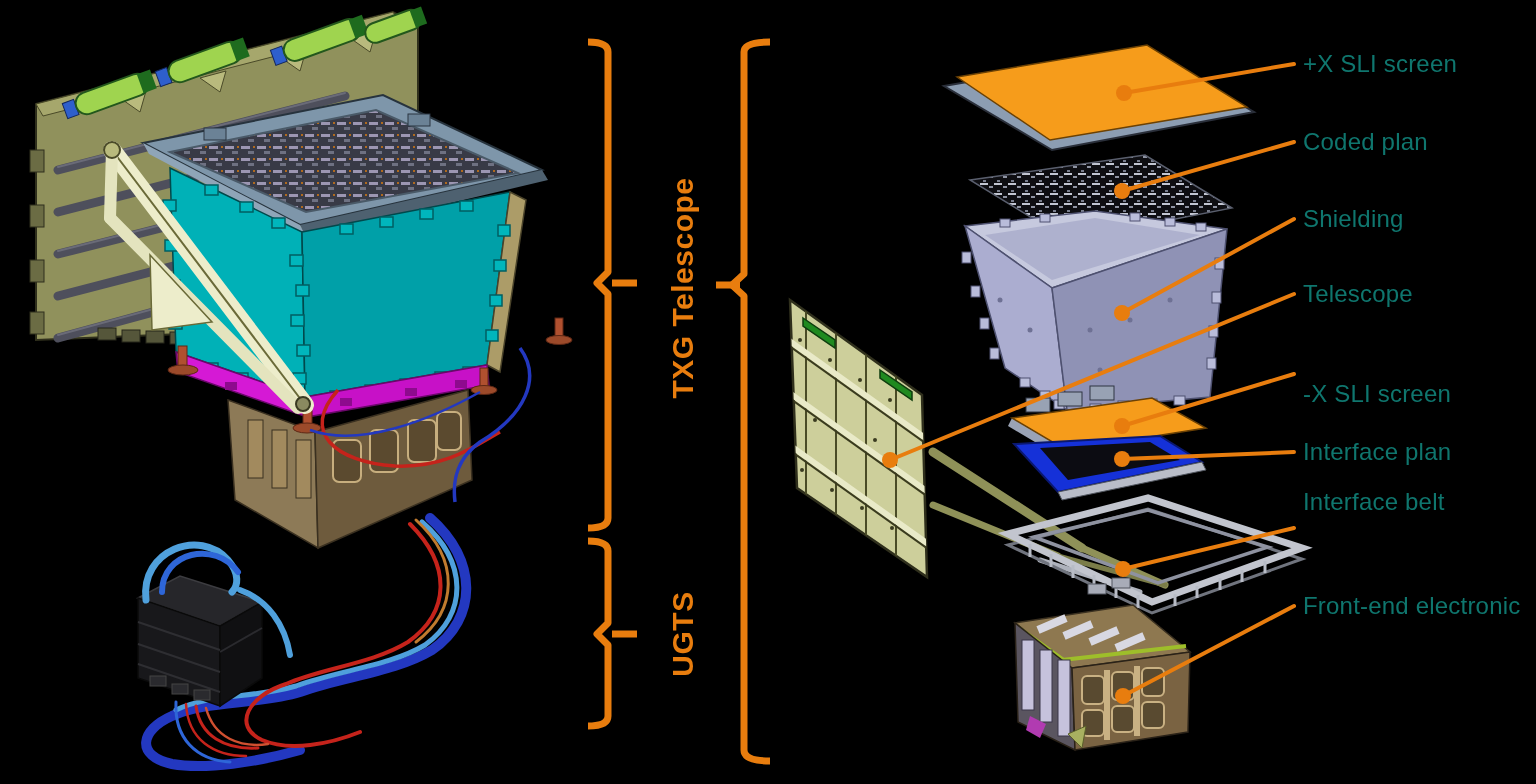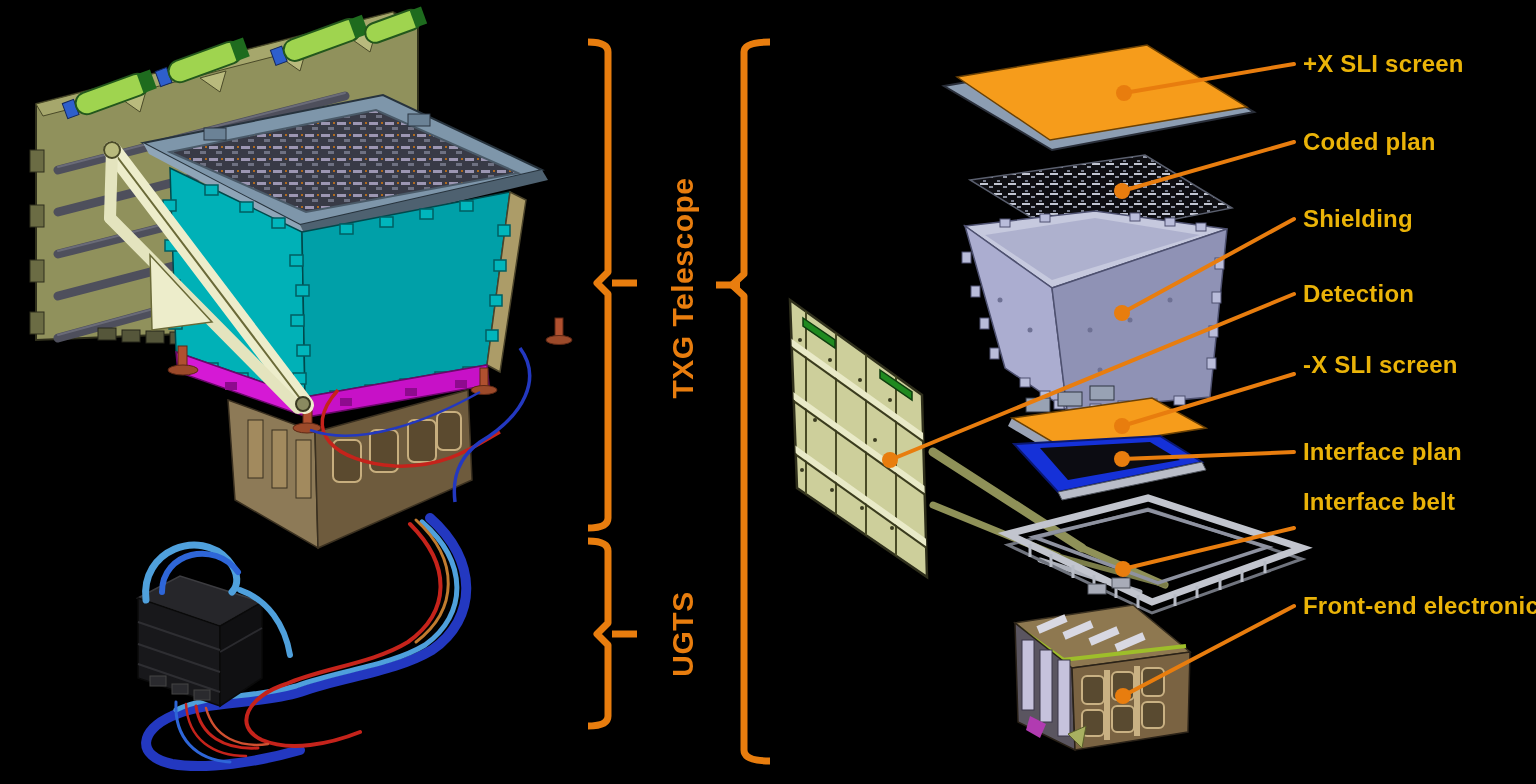--- a/index.html
+++ b/index.html
@@ -1,20 +1,20 @@
 <!DOCTYPE html>
 <html><head>
 <meta charset="utf-8">
 <style>
   html,body{margin:0;padding:0;background:#000;}
   #stage{position:relative;width:1536px;height:784px;background:#000;overflow:hidden;
          font-family:"Liberation Sans",sans-serif;}
   #stage svg{position:absolute;left:0;top:0;}
-  .lbl{position:absolute;left:1303px;font-weight:bold;font-size:24px;line-height:28px;
-       color:#eab308;white-space:nowrap;letter-spacing:0.2px;}
+  .lbl{position:absolute;left:1303px;font-weight:normal;font-size:24px;line-height:28px;
+       color:#0f766e;white-space:nowrap;letter-spacing:0.2px;}
   .vlbl{position:absolute;font-weight:bold;font-size:30px;line-height:34px;color:#E87D0E;
         text-align:center;transform:rotate(-90deg);letter-spacing:0.5px;white-space:nowrap;}
 </style>
 </head>
 <body>
 
 <div id="stage">
 
 <svg width="1536" height="784" viewBox="0 0 1536 784">
 <defs>
@@ -402,19 +402,19 @@
   </g>
 </g>
 </svg>
 
 <div class="vlbl" style="left:553px;top:271px;width:260px;height:34px;">TXG Telescope</div>
 <div class="vlbl" style="left:601px;top:617px;width:164px;height:34px;">UGTS</div>
 
 <div class="lbl" style="top:50px;">+X SLI screen</div>
 <div class="lbl" style="top:128px;">Coded plan</div>
 <div class="lbl" style="top:205px;text-align:center;">Shielding</div>
-<div class="lbl" style="top:280px;">Detection</div>
-<div class="lbl" style="top:351px;">-X SLI screen</div>
+<div class="lbl" style="top:280px;">Telescope</div>
+<div class="lbl" style="top:380px;">-X SLI screen</div>
 <div class="lbl" style="top:438px;">Interface plan</div>
 <div class="lbl" style="top:488px;">Interface belt</div>
 <div class="lbl" style="top:592px;">Front-end electronic</div>
 
 </div>
 
 </body></html>

